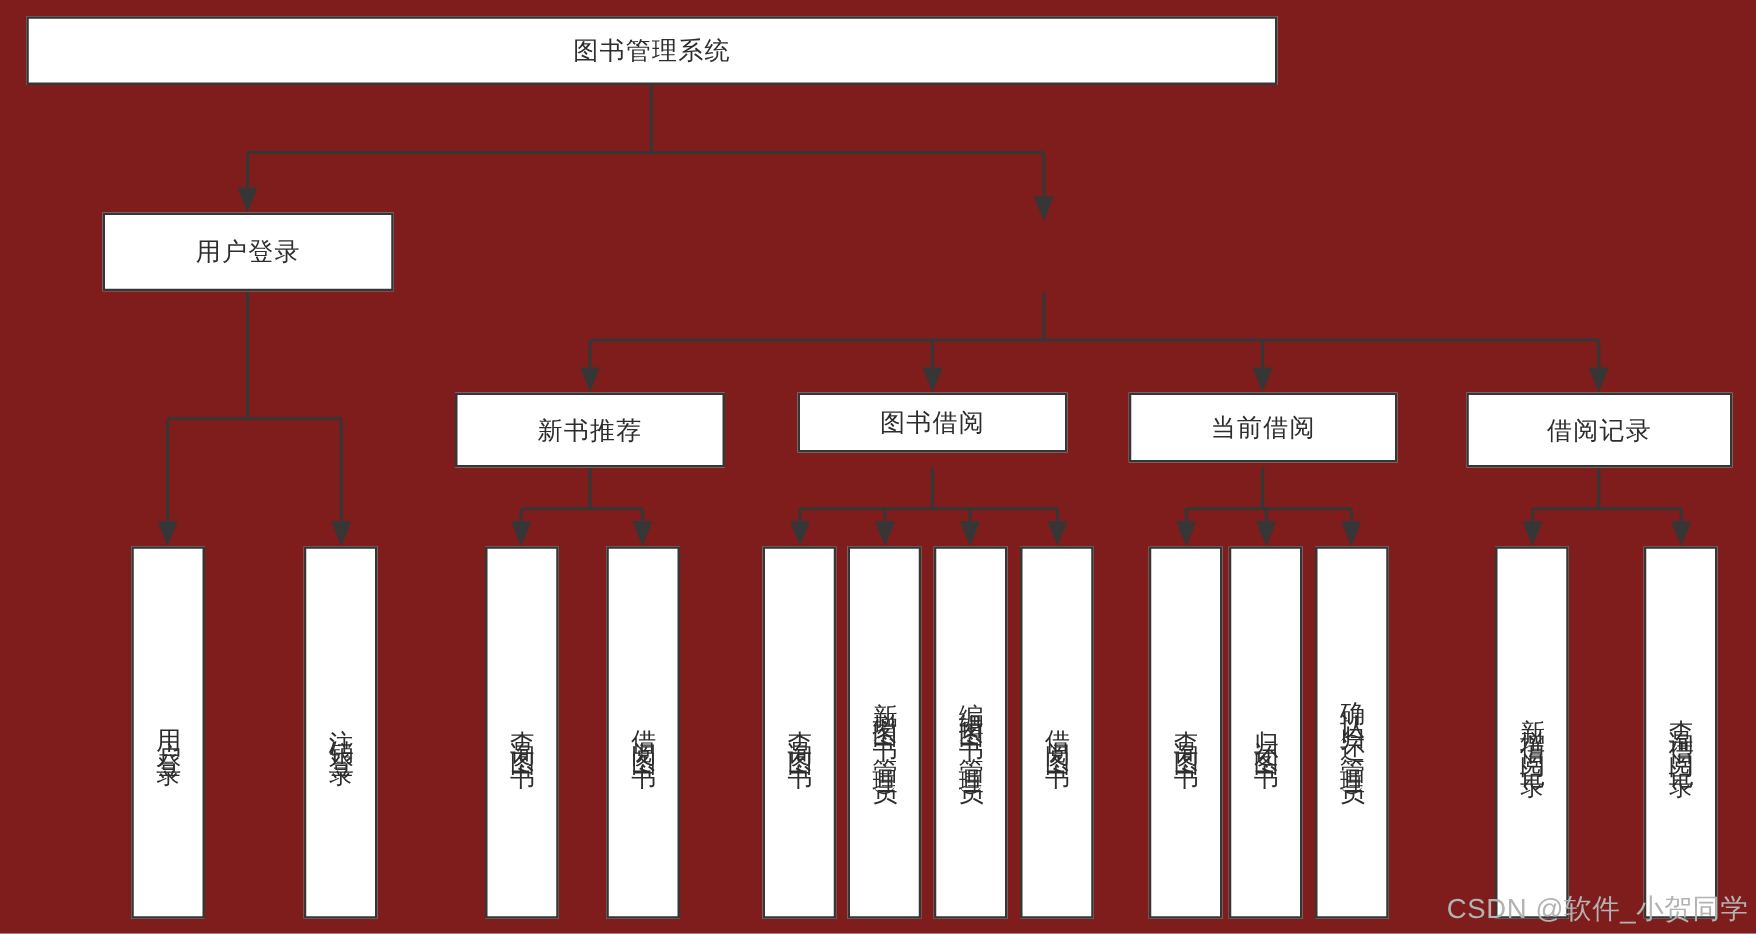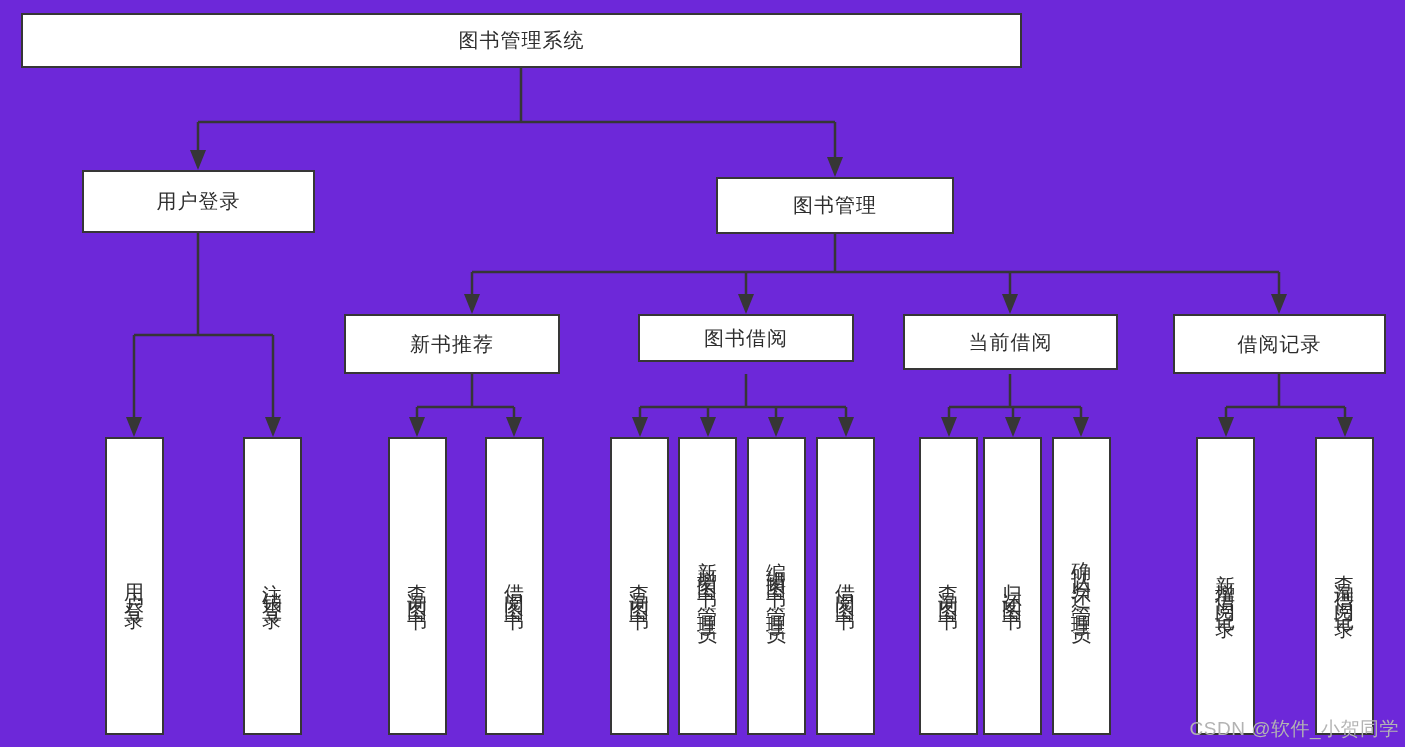--- a/index.html
+++ b/index.html
@@ -5,21 +5,21 @@
   html, body {
     margin: 0;
     padding: 0;
     background: #ffffff;
     font-family: "Liberation Sans", "DejaVu Sans", sans-serif;
   }
   .canvas {
     position: relative;
     width: 1405px;
     height: 747px;
-    background: #6d28d9;
+    background: #7f1d1d;
     overflow: hidden;
   }
   .connector-layer {
     position: absolute;
     left: 0;
     top: 0;
     width: 1405px;
     height: 747px;
     z-index: 1;
   }
@@ -66,21 +66,21 @@
     letter-spacing: 9px;
     line-height: 1;
     white-space: nowrap;
   }
   
   .n-system        { left: 21px;   top: 13px;  width: 1001px; height: 55px; }
   
   .n-user-login    { left: 82px;   top: 170px; width: 233px;  height: 63px; }
   .n-book-mgmt     { left: 716px;  top: 177px; width: 238px;  height: 57px; }
   
-  .n-new-book-rec  { left: 344px;  top: 314px; width: 216px;  height: 60px; }
+  .n-new-book-rec  { left: 364px;  top: 314px; width: 216px;  height: 60px; }
   .n-book-borrow   { left: 638px;  top: 314px; width: 216px;  height: 48px; }
   .n-cur-borrow    { left: 903px;  top: 314px; width: 215px;  height: 56px; }
   .n-borrow-rec    { left: 1173px; top: 314px; width: 213px;  height: 60px; }
   
   .n-leaf-a1 { left: 105px;  }
   .n-leaf-a2 { left: 243px;  }
   .n-leaf-b1 { left: 388px;  }
   .n-leaf-b2 { left: 485px;  }
   .n-leaf-c1 { left: 610px;  }
   .n-leaf-c2 { left: 678px;  }
@@ -90,21 +90,21 @@
   .n-leaf-d2 { left: 983px;  }
   .n-leaf-d3 { left: 1052px; }
   .n-leaf-e1 { left: 1196px; }
   .n-leaf-e2 { left: 1315px; }
   .watermark {
     position: absolute;
     right: 6px;
     bottom: 5px;
     z-index: 3;
     color: #b3b3b3;
-    font-size: 19px;
+    font-size: 22px;
     letter-spacing: 0.5px;
   }
 </style>
 </head>
 <body>
 
 <div class="canvas">
 
   <svg class="connector-layer" viewBox="0 0 1405 747" xmlns="http://www.w3.org/2000/svg">
 
@@ -161,23 +161,20 @@
     <path class="arrowhead" d="M1337,417 L1353,417 L1345,437 Z"></path>
   </svg>
 
   <div class="node n-system">
     <span>图书管理系统</span>
   </div>
 
   <div class="node n-user-login">
     <span>用户登录</span>
   </div>
-  <div class="node n-book-mgmt">
-    <span>图书管理</span>
-  </div>
 
   <div class="node n-new-book-rec">
     <span>新书推荐</span>
   </div>
   <div class="node n-book-borrow">
     <span>图书借阅</span>
   </div>
   <div class="node n-cur-borrow">
     <span>当前借阅</span>
   </div>

